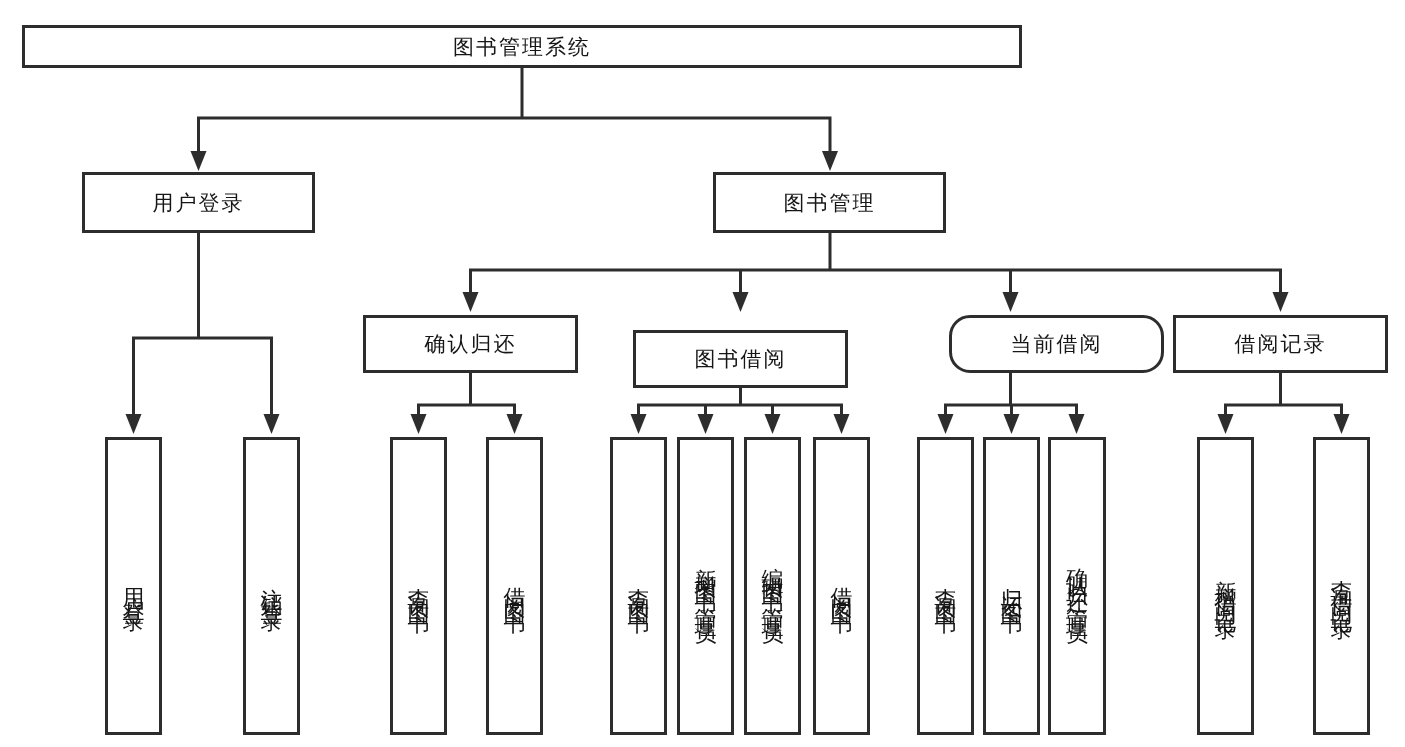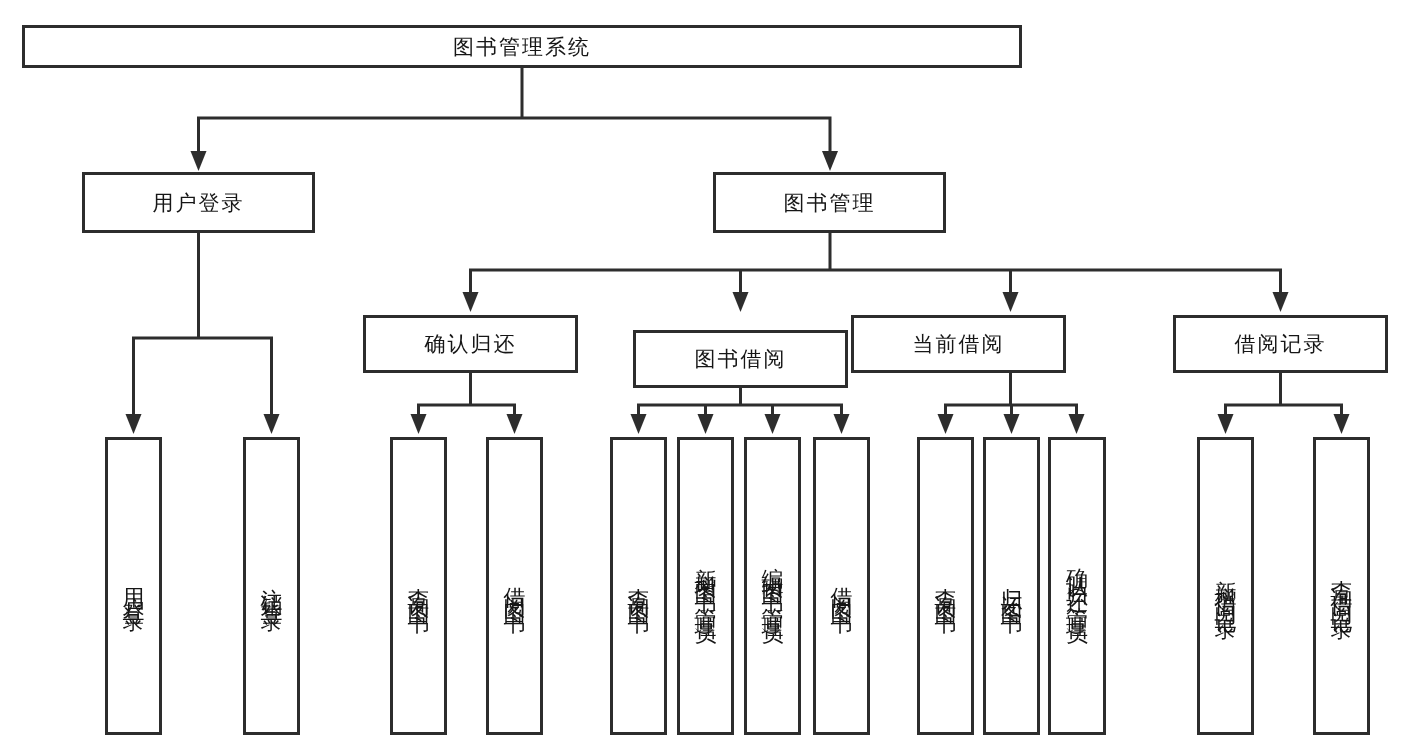--- a/index.html
+++ b/index.html
@@ -83,21 +83,21 @@
     <polygon points="1341.5,434 1333.5,414 1349.5,414"></polygon>
   </svg>
 
   <div class="box hbox" style="left:22px;top:25px;width:1000px;height:43px;">图书管理系统</div>
 
   <div class="box hbox" style="left:82px;top:172px;width:233px;height:61px;">用户登录</div>
   <div class="box hbox" style="left:713px;top:172px;width:233px;height:61px;">图书管理</div>
 
   <div class="box hbox" style="left:363px;top:315px;width:215px;height:58px;">确认归还</div>
   <div class="box hbox" style="left:633px;top:330px;width:215px;height:58px;">图书借阅</div>
-  <div class="box hbox" style="left:851px;top:315px;width:215px;height:58px;">当前借阅</div>
+  <div class="box hbox" style="left:949px;top:315px;width:215px;height:58px;border-radius:21px;">当前借阅</div>
   <div class="box hbox" style="left:1173px;top:315px;width:215px;height:58px;">借阅记录</div>
 
   <div class="box vbox" style="left:105px;top:437px;width:57px;height:298px;">用户登录</div>
   <div class="box vbox" style="left:243px;top:437px;width:57px;height:298px;">注销登录</div>
 
   <div class="box vbox" style="left:390px;top:437px;width:57px;height:298px;">查询图书</div>
   <div class="box vbox" style="left:486px;top:437px;width:57px;height:298px;">借阅图书</div>
 
   <div class="box vbox" style="left:610px;top:437px;width:57px;height:298px;">查询图书</div>
   <div class="box vbox" style="left:677px;top:437px;width:57px;height:298px;">新增图书（管理员）</div>

